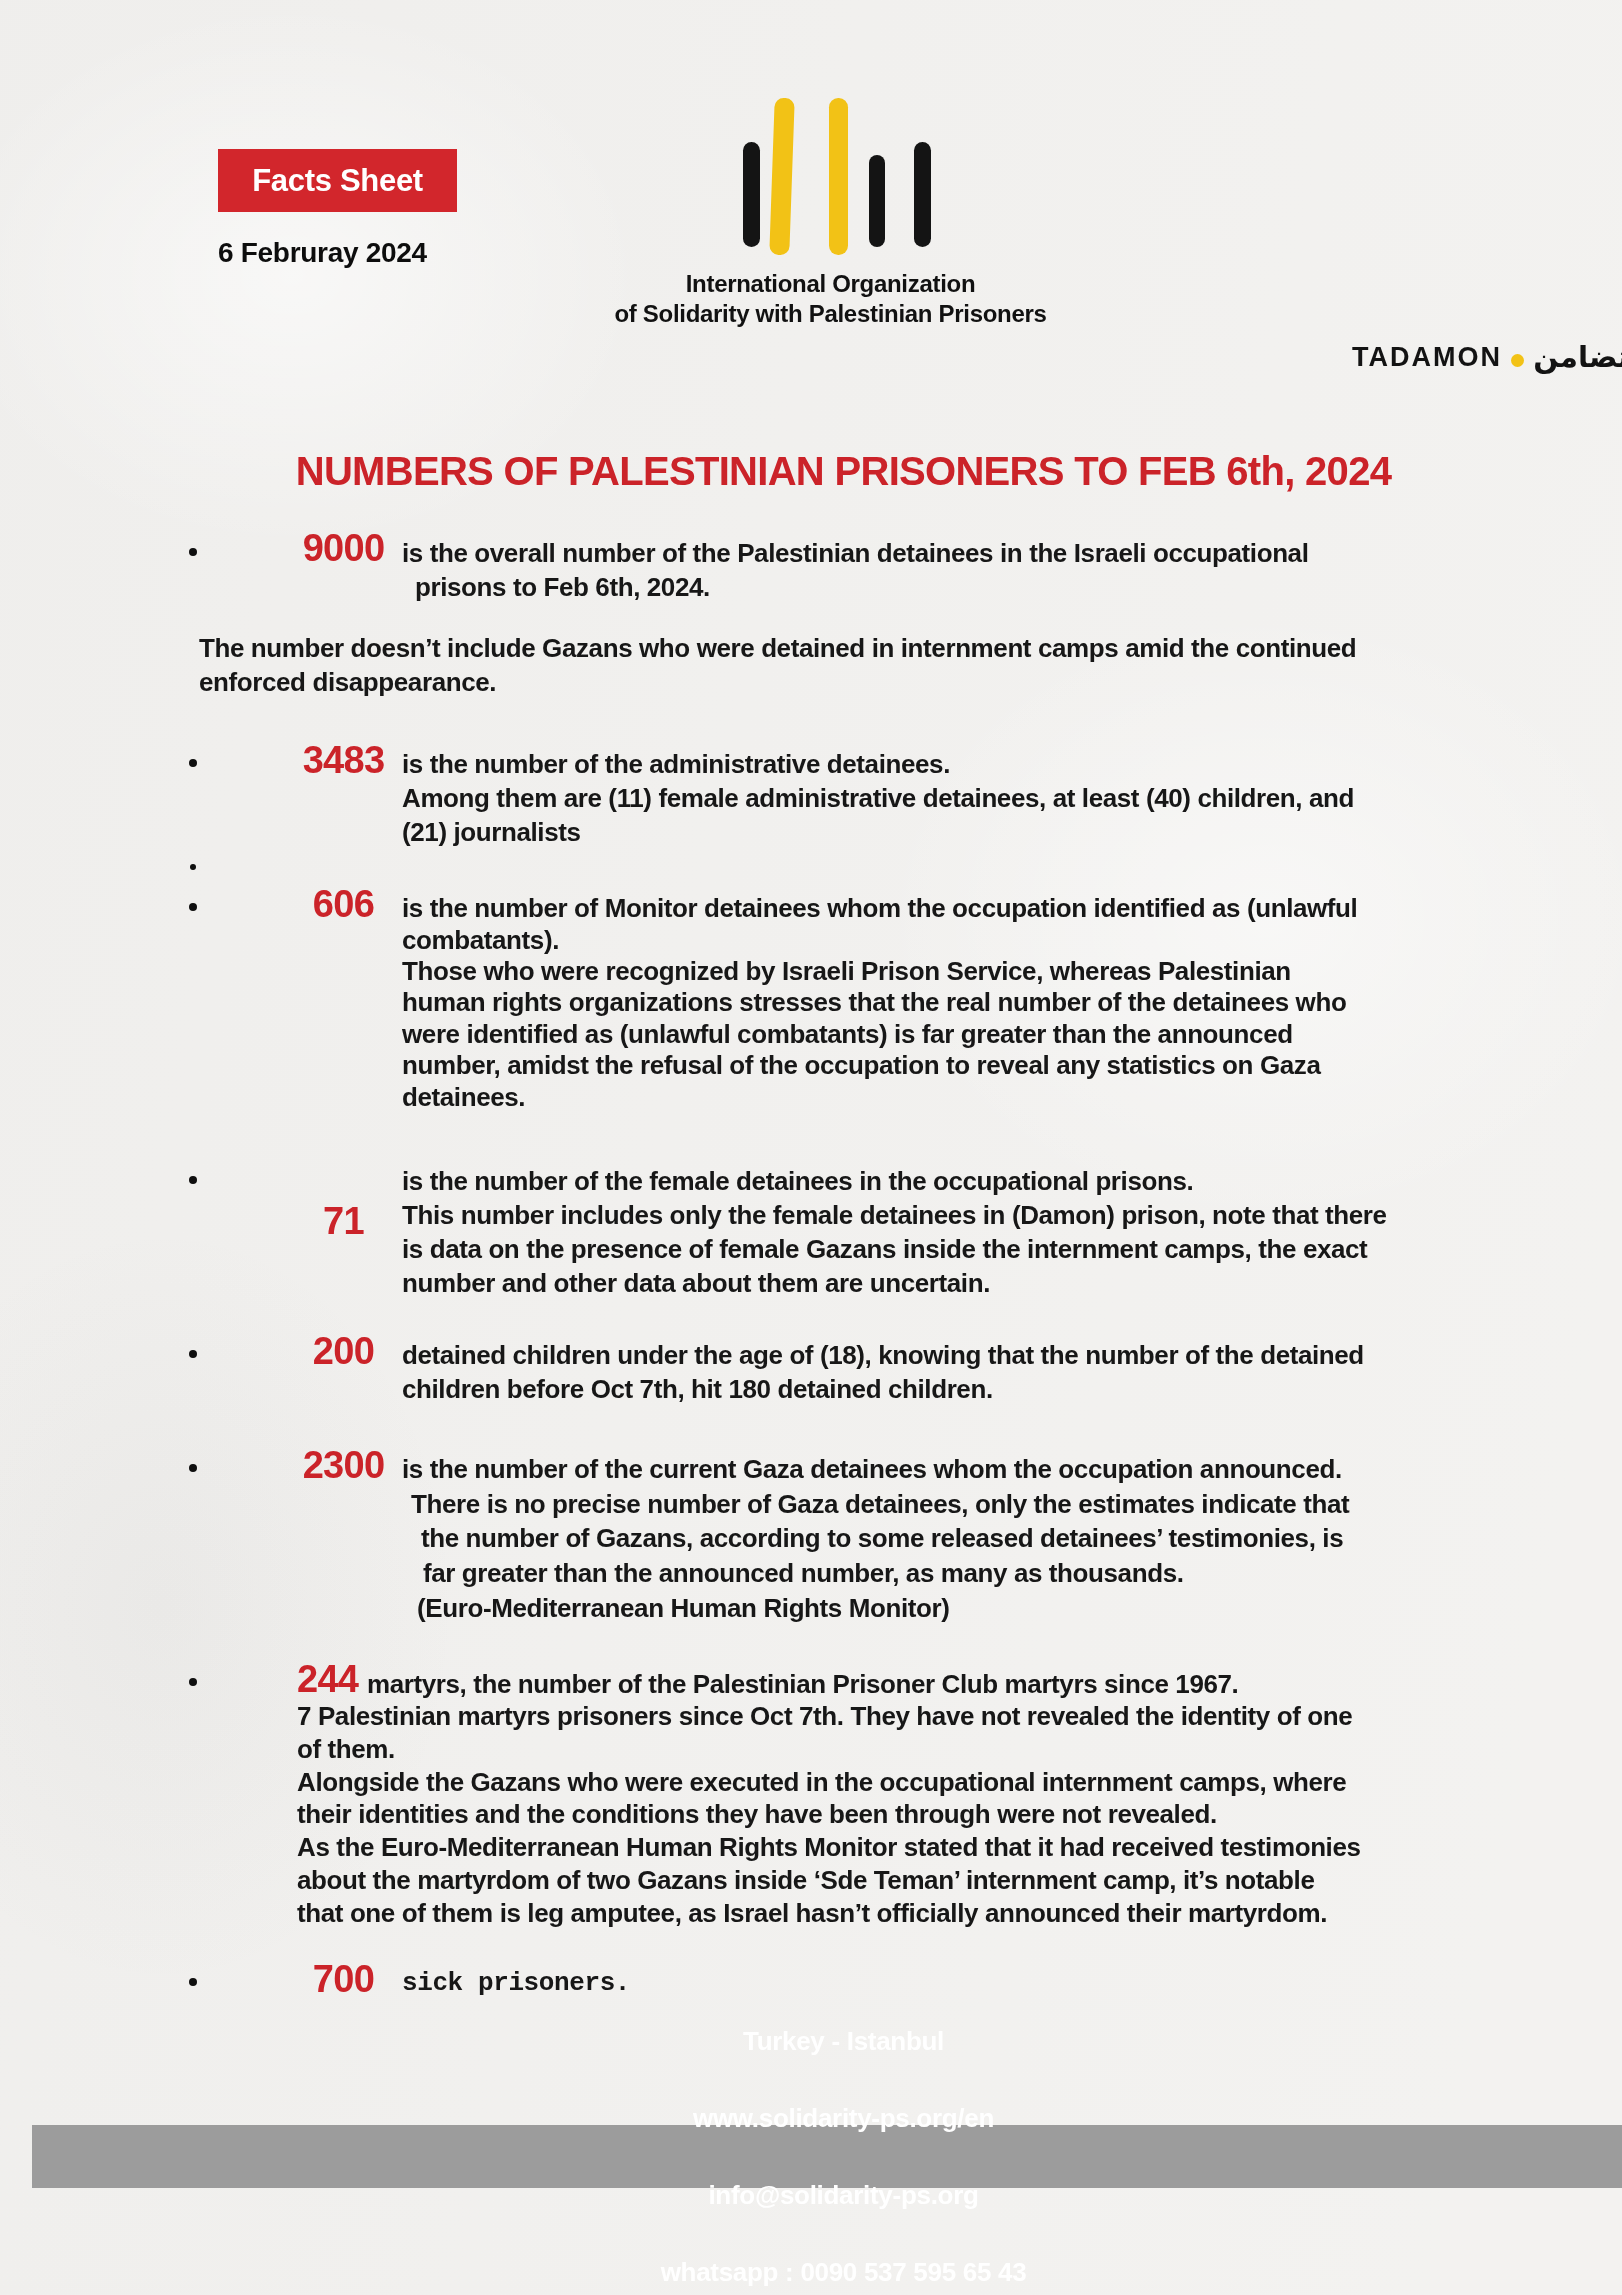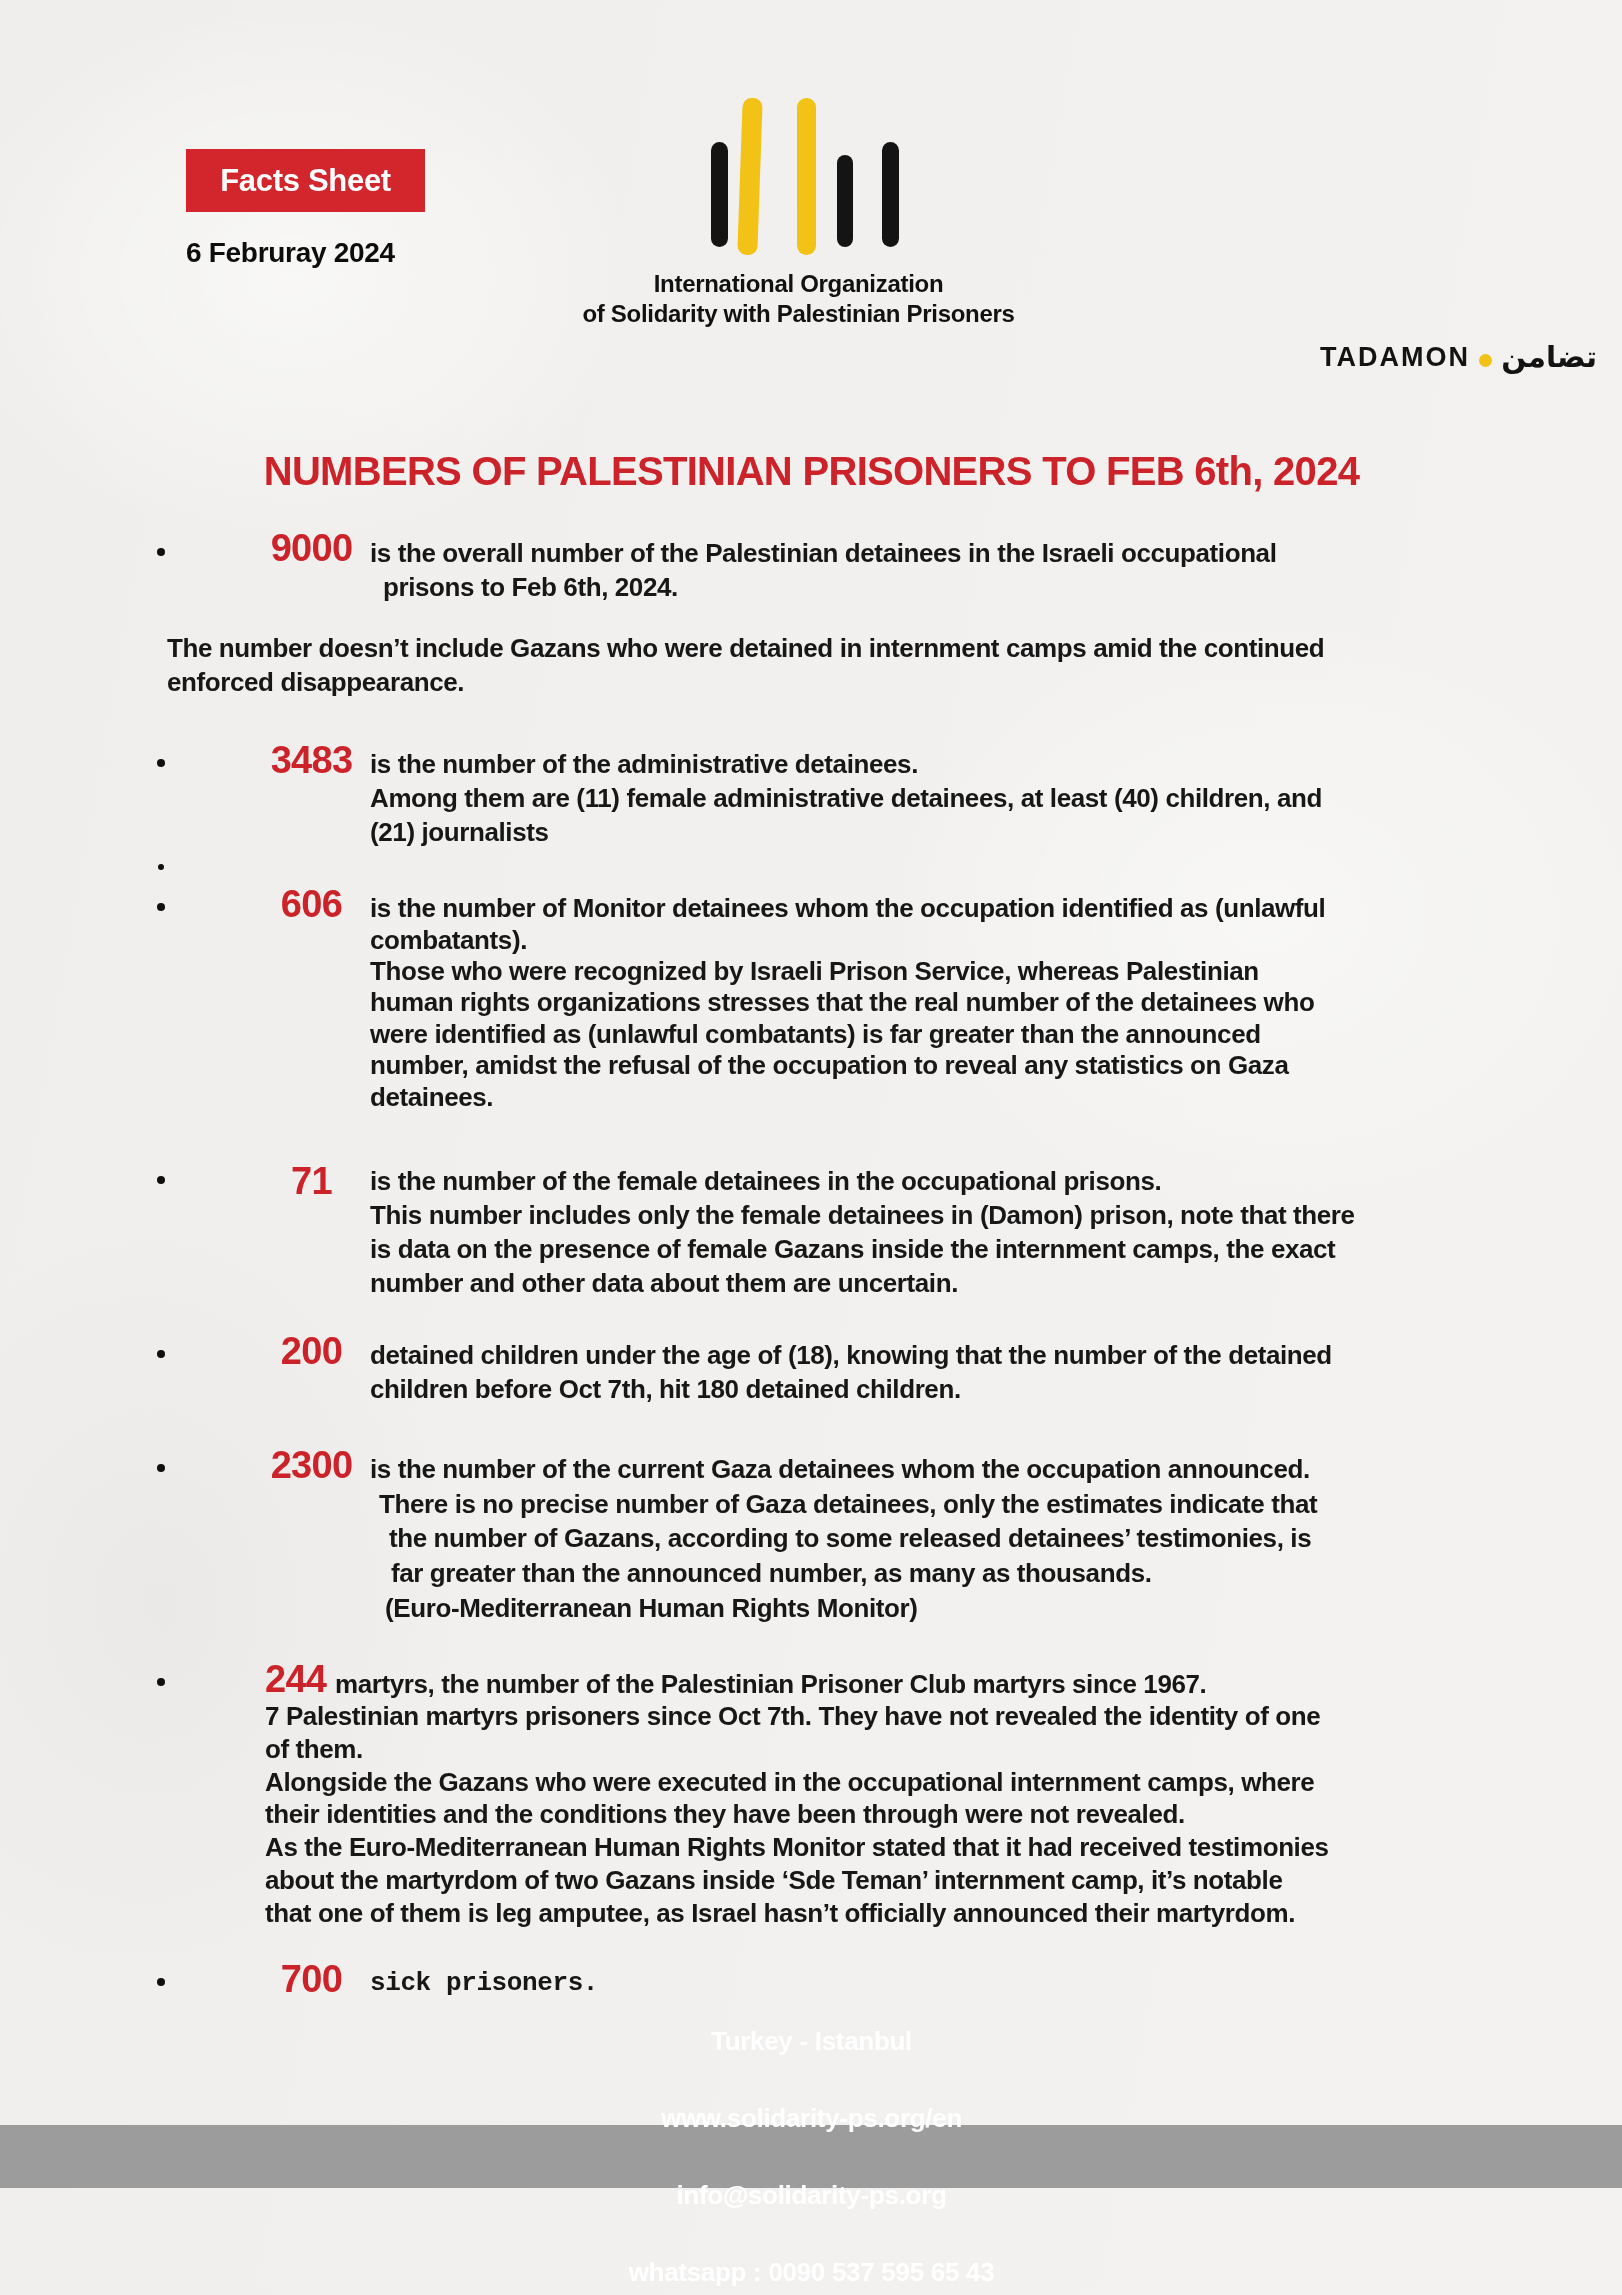--- a/index.html
+++ b/index.html
@@ -17,21 +17,21 @@
   }
   .page{
     position:relative;width:1623px;height:2295px;overflow:hidden;
     background-color:#f3f2f0;
     background-image:
       radial-gradient(ellipse 589px 458px at 18% 12%, rgba(255,255,255,.55), transparent 60%),
       radial-gradient(ellipse 654px 523px at 78% 40%, rgba(255,255,255,.45), transparent 60%),
       radial-gradient(ellipse 458px 589px at 10% 70%, rgba(120,120,120,.05), transparent 65%),
       linear-gradient(100deg, rgba(0,0,0,.015), rgba(255,255,255,.03));
   }
-  .abs{position:absolute;}
+  .abs{position:absolute;margin-left:32px;}
 
   
   .facts-badge{
     left:186px;top:149px;width:239px;height:63px;
     background:var(--badge-red);
     display:flex;align-items:center;justify-content:center;
   }
   .facts-badge span{
     color:#fff;font-size:31px;font-weight:700;letter-spacing:-0.3px;
   }
@@ -130,21 +130,21 @@
       <div class="abs bullet-dot" style="left: 157px; top: 903px;"></div>
       <div class="abs fact-number num-col" style="top: 883px;">606</div>
       <div class="abs body-line" style="left: 370px; top: 893px;">is the number of Monitor detainees whom the occupation identified as (unlawful</div>
       <div class="abs body-line" style="left: 370px; top: 925px;">combatants).</div>
       <div class="abs body-line" style="left: 370px; top: 956px;">Those who were recognized by Israeli Prison Service, whereas Palestinian</div>
       <div class="abs body-line" style="left: 370px; top: 987px;">human rights organizations stresses that the real number of the detainees who</div>
       <div class="abs body-line" style="left: 370px; top: 1019px;">were identified as (unlawful combatants) is far greater than the announced</div>
       <div class="abs body-line" style="left: 370px; top: 1050px;">number, amidst the refusal of the occupation to reveal any statistics on Gaza</div>
       <div class="abs body-line" style="left: 370px; top: 1082px;">detainees.</div>
       <div class="abs bullet-dot" style="left: 157px; top: 1176px;"></div>
-      <div class="abs fact-number num-col" style="top: 1160px;">71</div>
+      <div class="abs fact-number num-col" style="top: 1200px;">71</div>
       <div class="abs body-line" style="left: 370px; top: 1166px;">is the number of the female detainees in the occupational prisons.</div>
       <div class="abs body-line" style="left: 370px; top: 1200px;">This number includes only the female detainees in (Damon) prison, note that there</div>
       <div class="abs body-line" style="left: 370px; top: 1234px;">is data on the presence of female Gazans inside the internment camps, the exact</div>
       <div class="abs body-line" style="left: 370px; top: 1268px;">number and other data about them are uncertain.</div>
       <div class="abs bullet-dot" style="left: 157px; top: 1350px;"></div>
       <div class="abs fact-number num-col" style="top: 1330px;">200</div>
       <div class="abs body-line" style="left: 370px; top: 1340px;">detained children under the age of (18), knowing that the number of the detained</div>
       <div class="abs body-line" style="left: 370px; top: 1374px;">children before Oct 7th, hit 180 detained children.</div>
       <div class="abs bullet-dot" style="left: 157px; top: 1464px;"></div>
       <div class="abs fact-number num-col" style="top: 1444px;">2300</div>

